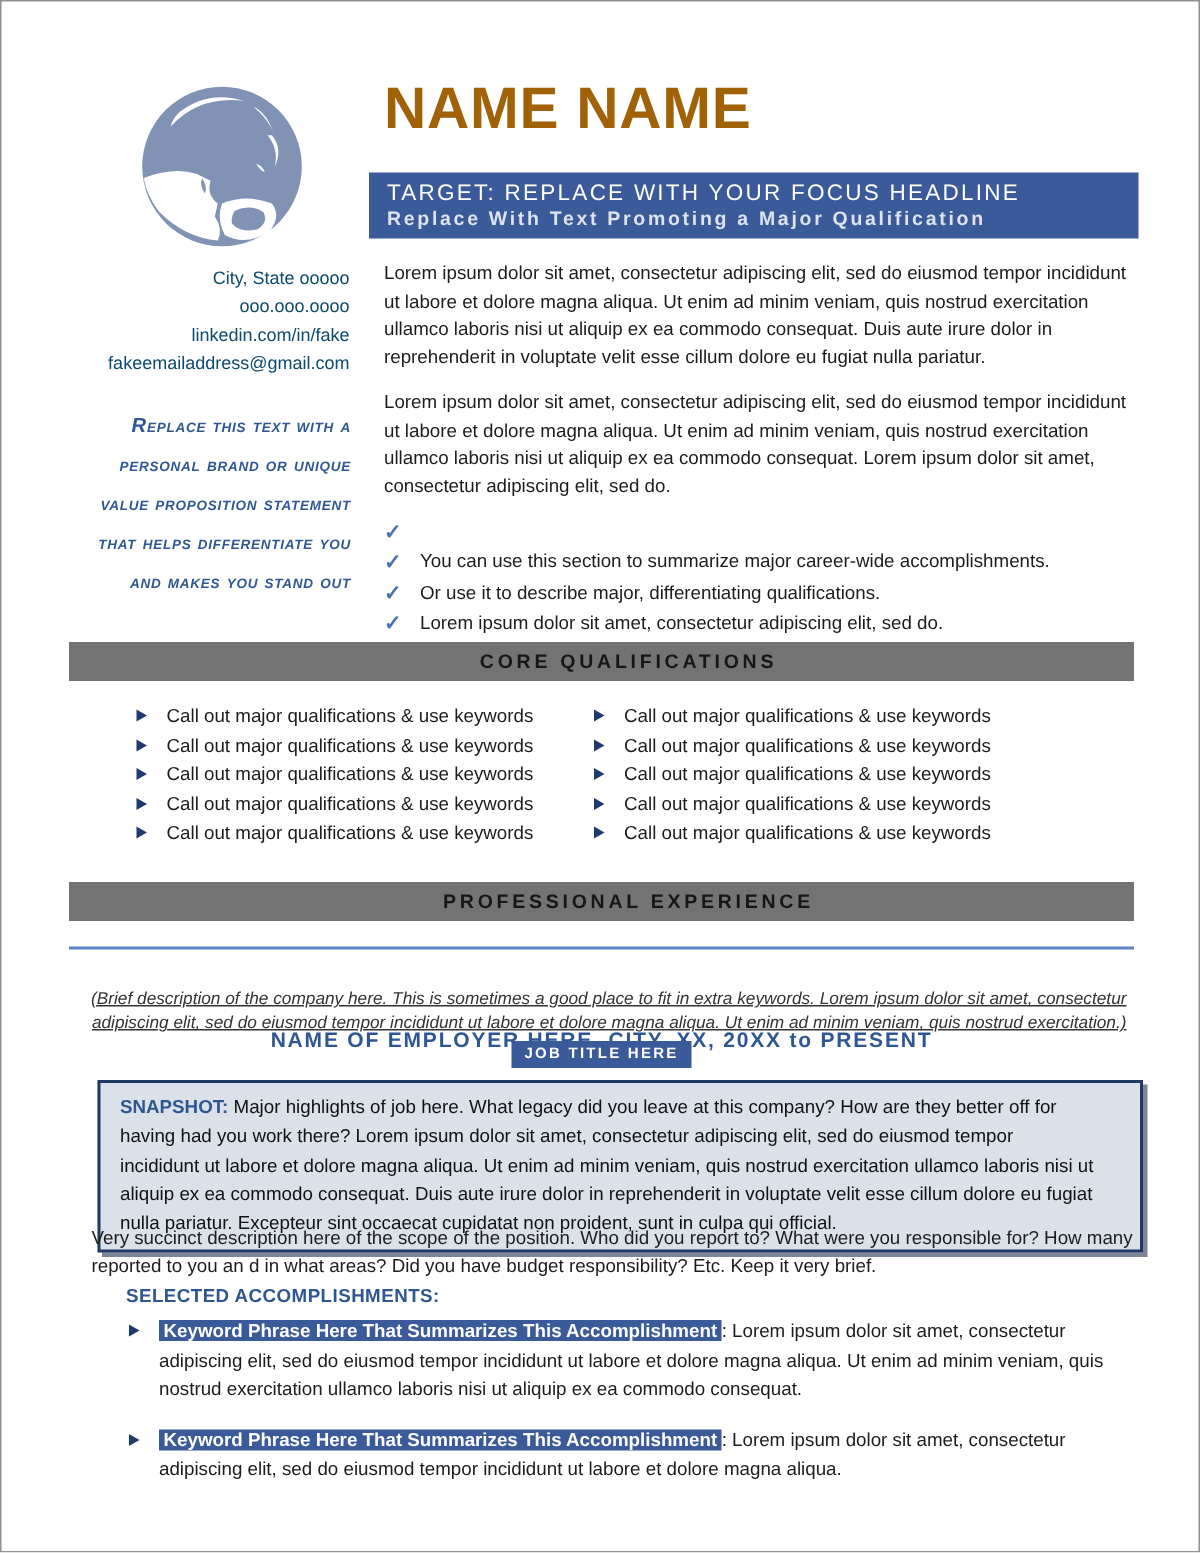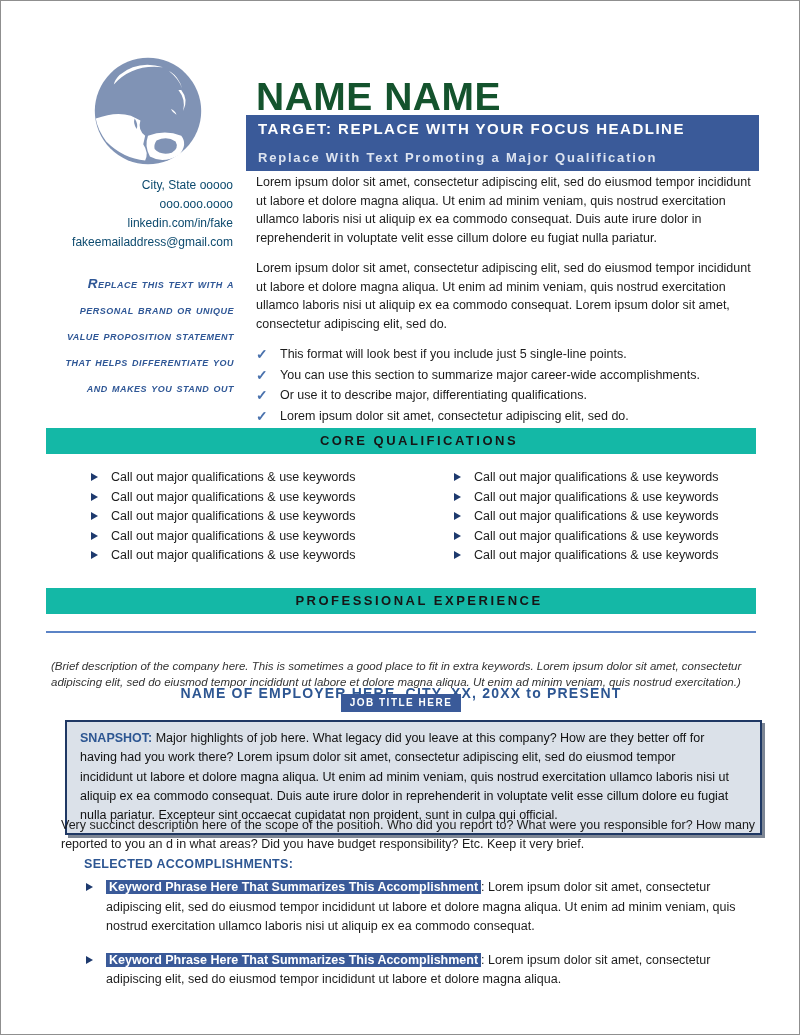--- a/index.html
+++ b/index.html
@@ -13,28 +13,28 @@
     font-family: "Liberation Sans", sans-serif;
     color: #1c1c1c;
     overflow: hidden;
   }
 
   
   .globe-wrap { position: absolute; left: 90px; top: 53px; width: 114px; height: 114px; }
   .name-title {
     position: absolute; left: 255px; top: 50px;
     font-size: 39px; font-weight: 700; letter-spacing: 0.5px;
-    color: #14532d; white-space: nowrap; margin-top: 24px;
+    color: #a16207; white-space: nowrap;
   }
   .banner {
     position: absolute; left: 245px; top: 114px; width: 513px;
     background: #3a5a99; padding: 5px 12px 6px 12px;
   }
-  .banner-line1 { color: #ffffff; font-size: 15px; font-weight: 700; letter-spacing: 1.5px; white-space: nowrap; }
-  .banner-line2 { color: #dde4f0; font-size: 13px; font-weight: 700; letter-spacing: 1.8px; margin-top: 13px; white-space: nowrap; }
+  .banner-line1 { color: #ffffff; font-size: 15px; font-weight: 400; letter-spacing: 1.5px; white-space: nowrap; }
+  .banner-line2 { color: #dde4f0; font-size: 13px; font-weight: 700; letter-spacing: 1.8px; margin-top: 1px; white-space: nowrap; }
 
   
   .contact-block {
     position: absolute; left: 40px; top: 175px; width: 192px;
     text-align: right; font-size: 12px; line-height: 19px; color: #0c4a6e;
   }
   .brand-statement {
     position: absolute; left: 45px; top: 270px; width: 188px;
     text-align: right; color: #2f5796;
     font-style: italic; font-variant: small-caps; font-weight: 600;
@@ -45,50 +45,50 @@
   .summary { position: absolute; left: 255px; top: 172px; width: 503px; }
   .summary p { margin: 0 0 12px 0; font-size: 12.5px; line-height: 18.5px; }
   .checklist { margin-top: 2px; }
   .check-row { display: flex; align-items: flex-start; margin-bottom: 1px; }
   .check-glyph { color: #4a72ad; font-size: 14px; font-weight: 700; width: 24px; flex: 0 0 24px; line-height: 19px; }
   .check-text { font-size: 12.5px; line-height: 19.5px; }
 
   
   .band {
     position: absolute; left: 45px; width: 710px; height: 26px;
-    background: #14b8a6; color: #161616;
+    background: #737373; color: #161616;
     font-size: 13px; font-weight: 700; letter-spacing: 2.5px;
     text-align: center; line-height: 26px; padding-left: 36px;
   }
   .band-core { top: 427px; }
   .band-prof { top: 587px; }
 
   
   .qual-grid {
     position: absolute; left: 90px; top: 467px; width: 640px;
-    display: grid; grid-template-columns: 305px 1fr; column-gap: 58px;
+    display: grid; grid-template-columns: 305px 1fr; 
   }
   .qual-item { display: flex; align-items: flex-start; height: 19.5px; }
   .tri {
     flex: 0 0 auto; width: 0; height: 0; margin: 5px 13px 0 0;
     border-left: 7px solid #1e3a6e;
     border-top: 4.5px solid transparent;
     border-bottom: 4.5px solid transparent;
   }
   .qual-text { font-size: 12.5px; line-height: 19.5px; white-space: nowrap; }
 
   
   .rule { position: absolute; left: 45px; top: 630px; width: 710px; height: 2px; background: #5b83c6; }
   .employer-heading {
     position: absolute; left: 45px; top: 637px; width: 710px;
     text-align: center; color: #2d5692; font-size: 14px; font-weight: 700; letter-spacing: 1.2px; margin-top: 47px;
   }
   .company-desc {
     position: absolute; left: 50px; top: 657px; width: 700px;
-    text-align: left; font-style: italic; font-size: 11.5px; line-height: 16px; color: #333333;
+    text-align: right; font-style: italic; font-size: 11.5px; line-height: 16px; color: #333333; text-decoration: underline;
   }
   .jobtitle-row { position: absolute; left: 0; top: 691px; width: 800px; text-align: center; }
   .jobtitle {
     display: inline-block; background: #3a5a99; color: #ffffff;
     font-size: 10px; font-weight: 700; letter-spacing: 1.5px; padding: 3px 9px 4px 9px;
   }
   .snapshot {
     position: absolute; left: 64px; top: 719px; width: 697px;
     background: #dbe1e9; border: 2px solid #1f3864;
     box-shadow: 3px 3px 0 0 #7d8694;
@@ -146,21 +146,20 @@
 
   <div class="brand-statement">Replace this text with a personal brand or unique value proposition statement that helps differentiate you and makes you stand out</div>
 
   <div class="summary">
     <p>Lorem ipsum dolor sit amet, consectetur adipiscing elit, sed do eiusmod tempor incididunt ut labore et dolore magna aliqua. Ut enim ad minim veniam, quis nostrud exercitation ullamco laboris nisi ut aliquip ex ea commodo consequat. Duis aute irure dolor in reprehenderit in voluptate velit esse cillum dolore eu fugiat nulla pariatur.</p>
     <p>Lorem ipsum dolor sit amet, consectetur adipiscing elit, sed do eiusmod tempor incididunt ut labore et dolore magna aliqua. Ut enim ad minim veniam, quis nostrud exercitation ullamco laboris nisi ut aliquip ex ea commodo consequat. Lorem ipsum dolor sit amet, consectetur adipiscing elit, sed do.</p>
     <div class="checklist">
 
         <div class="check-row">
           <span class="check-glyph">✓</span>
-          <span class="check-text">This format will look best if you include just 5 single-line points.</span>
         </div>
 
         <div class="check-row">
           <span class="check-glyph">✓</span>
           <span class="check-text">You can use this section to summarize major career-wide accomplishments.</span>
         </div>
 
         <div class="check-row">
           <span class="check-glyph">✓</span>
           <span class="check-text">Or use it to describe major, differentiating qualifications.</span>

